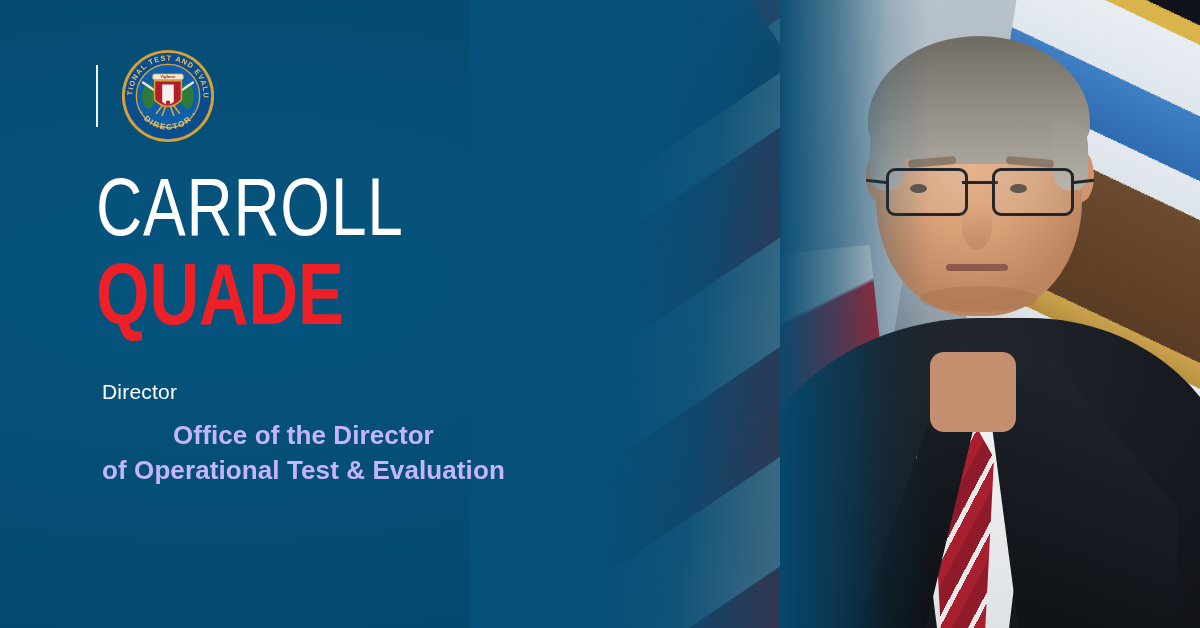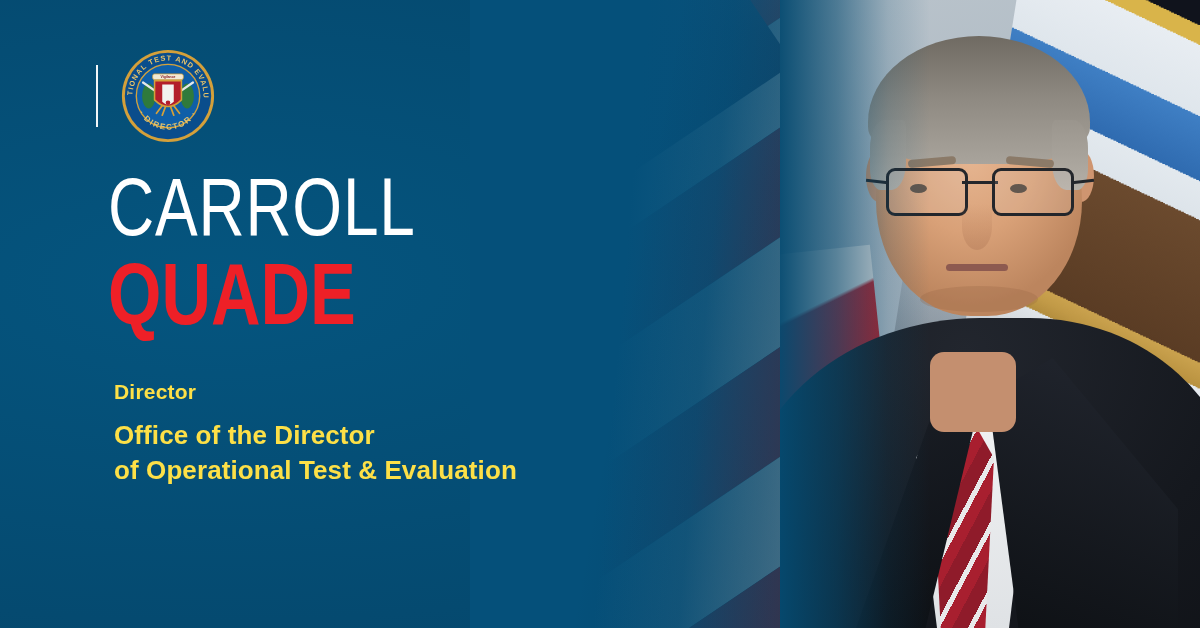--- a/index.html
+++ b/index.html
@@ -363,21 +363,21 @@
     width: 2px;
     height: 62px;
     background: #ffffff;
     opacity: 0.95;
   }
   .seal { display: block; }
 
   
   .textblock {
     position: absolute;
-    left: 108px;
+    left: 96px;
     top: 168px;
     z-index: 8;
   }
   .first-name {
     color: #ffffff;
     font-size: 82px;
     line-height: 0.95;
     font-weight: 300;
     letter-spacing: 1px;
     transform: scaleX(0.78);
@@ -390,33 +390,34 @@
     font-size: 88px;
     line-height: 0.96;
     font-weight: 700;
     letter-spacing: 0px;
     transform: scaleX(0.78);
     transform-origin: left center;
     white-space: nowrap;
     margin: 6px 0 0 0;
   }
   .role {
-    color: #fde047;
+    color: #ffffff;
     font-size: 21px;
-    font-weight: 700;
+    font-weight: 400;
     margin: 44px 0 0 6px;
     letter-spacing: 0.2px;
   }
   .org {
-    color: #fde047;
+    color: #c4b5fd;
     font-size: 26px;
     font-weight: 700;
     line-height: 1.32;
     margin: 14px 0 0 6px;
     letter-spacing: 0.1px;
+    text-align: center;
   }
 </style>
 </head>
 <body>
 
 <div id="stage">
 
   <div class="bg-base"></div>
 
   <div class="flag-wrap">

